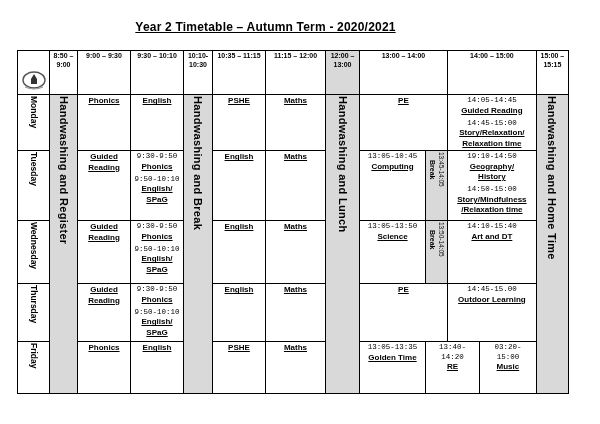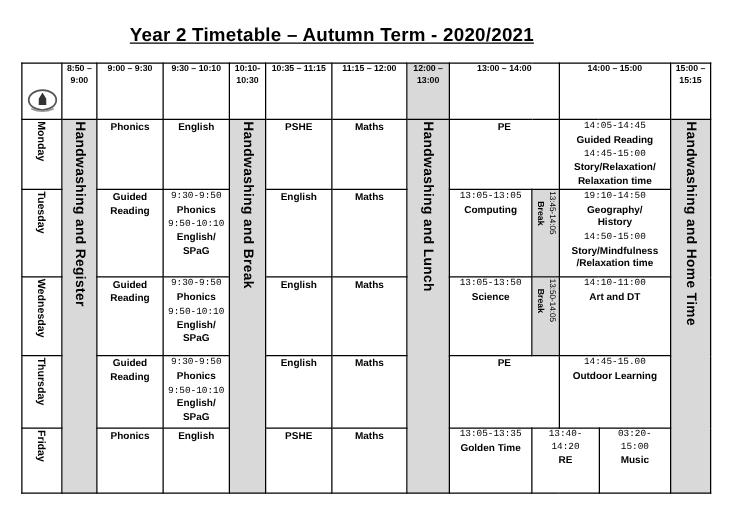--- a/index.html
+++ b/index.html
@@ -1,30 +1,30 @@
 <!DOCTYPE html>
 <html><head>
 <meta charset="utf-8">
 <style>
   html,body{margin:0;padding:0;background:#ffffff;}
   body{width:600px;height:424px;font-family:"Liberation Sans",sans-serif;color:#000;position:relative;}
   .title{position:absolute;top:20px;left:0;width:531px;text-align:center;
-         font-size:15px;font-weight:700;text-decoration:underline;letter-spacing:.2px;}
+         font-size:12px;font-weight:700;text-decoration:underline;letter-spacing:.2px;}
   table.tt{position:absolute;left:17px;top:50px;border-collapse:collapse;table-layout:fixed;}
   table.tt td,table.tt th{border:1px solid #000;padding:1px 1px;vertical-align:top;
          text-align:center;overflow:hidden;}
   th.hdr{font-size:7px;font-weight:700;white-space:pre-line;vertical-align:middle;line-height:1.25;}
   td.daycell{vertical-align:middle;}
   .vtext{writing-mode:vertical-lr;text-orientation:mixed;display:inline-block;
          font-weight:700;white-space:nowrap;}
   .vday{font-size:8.5px;}
   .vcol{font-size:11px;letter-spacing:.3px;}
   td.vertcell{vertical-align:middle;}
   .shaded{background:#d9d9d9;}
-  .subj{font-size:8px;font-weight:700;white-space:pre-line;line-height:1.3;}
+  .subj{font-size:8px;font-weight:700;white-space:pre-line;line-height:1.3;text-decoration:underline;}
   .time{font-size:7.5px;font-weight:400;white-space:pre-line;line-height:1.25;font-family:Liberation Mono, monospace;}
   .subj + .time{margin-top:3px;}
   .time:empty,.subj:empty{display:none;}
   .vbreak{writing-mode:vertical-lr;text-orientation:mixed;display:inline-block;line-height:1.4;}
   .vbreak .bl{display:block;font-size:7px;font-weight:700;}
   .vbreak .bt{display:block;font-size:6.5px;font-weight:400;}
   .logo{display:inline-block;margin-top:1px;}
 </style>
 </head>
 <body>
@@ -129,21 +129,21 @@
       <div class="subj">English/
 SPaG</div>
     </td>
     <td>
           <div class="subj">English</div>
         </td>
     <td>
           <div class="subj">Maths</div>
         </td>
     <td>
-      <div class="time">13:05-13:05</div>
+      <div class="time">13:05-10:45</div>
       <div class="subj">Computing</div>
     </td>
     <td class="vertcell shaded" style="background: rgb(217, 217, 217);">
       <span class="vbreak">
         <span class="bl">Break</span>
         <span class="bt">13:45-14:05</span>
       </span>
     </td>
     <td colspan="2">
       <div class="time">19:10-14:50</div>
@@ -179,21 +179,21 @@
       <div class="time">13:05-13:50</div>
       <div class="subj">Science</div>
     </td>
     <td class="vertcell shaded" style="background: rgb(217, 217, 217);">
       <span class="vbreak">
         <span class="bl">Break</span>
         <span class="bt">13:50-14:05</span>
       </span>
     </td>
     <td colspan="2">
-      <div class="time">14:10-11:00</div>
+      <div class="time">14:10-15:40</div>
       <div class="subj">Art and DT</div>
     </td>
   </tr>
 
   <tr style="height:58px">
     <td class="daycell">
       <span class="vtext vday">Thursday</span>
     </td>
     <td>
           <div class="subj">Guided Reading</div>

